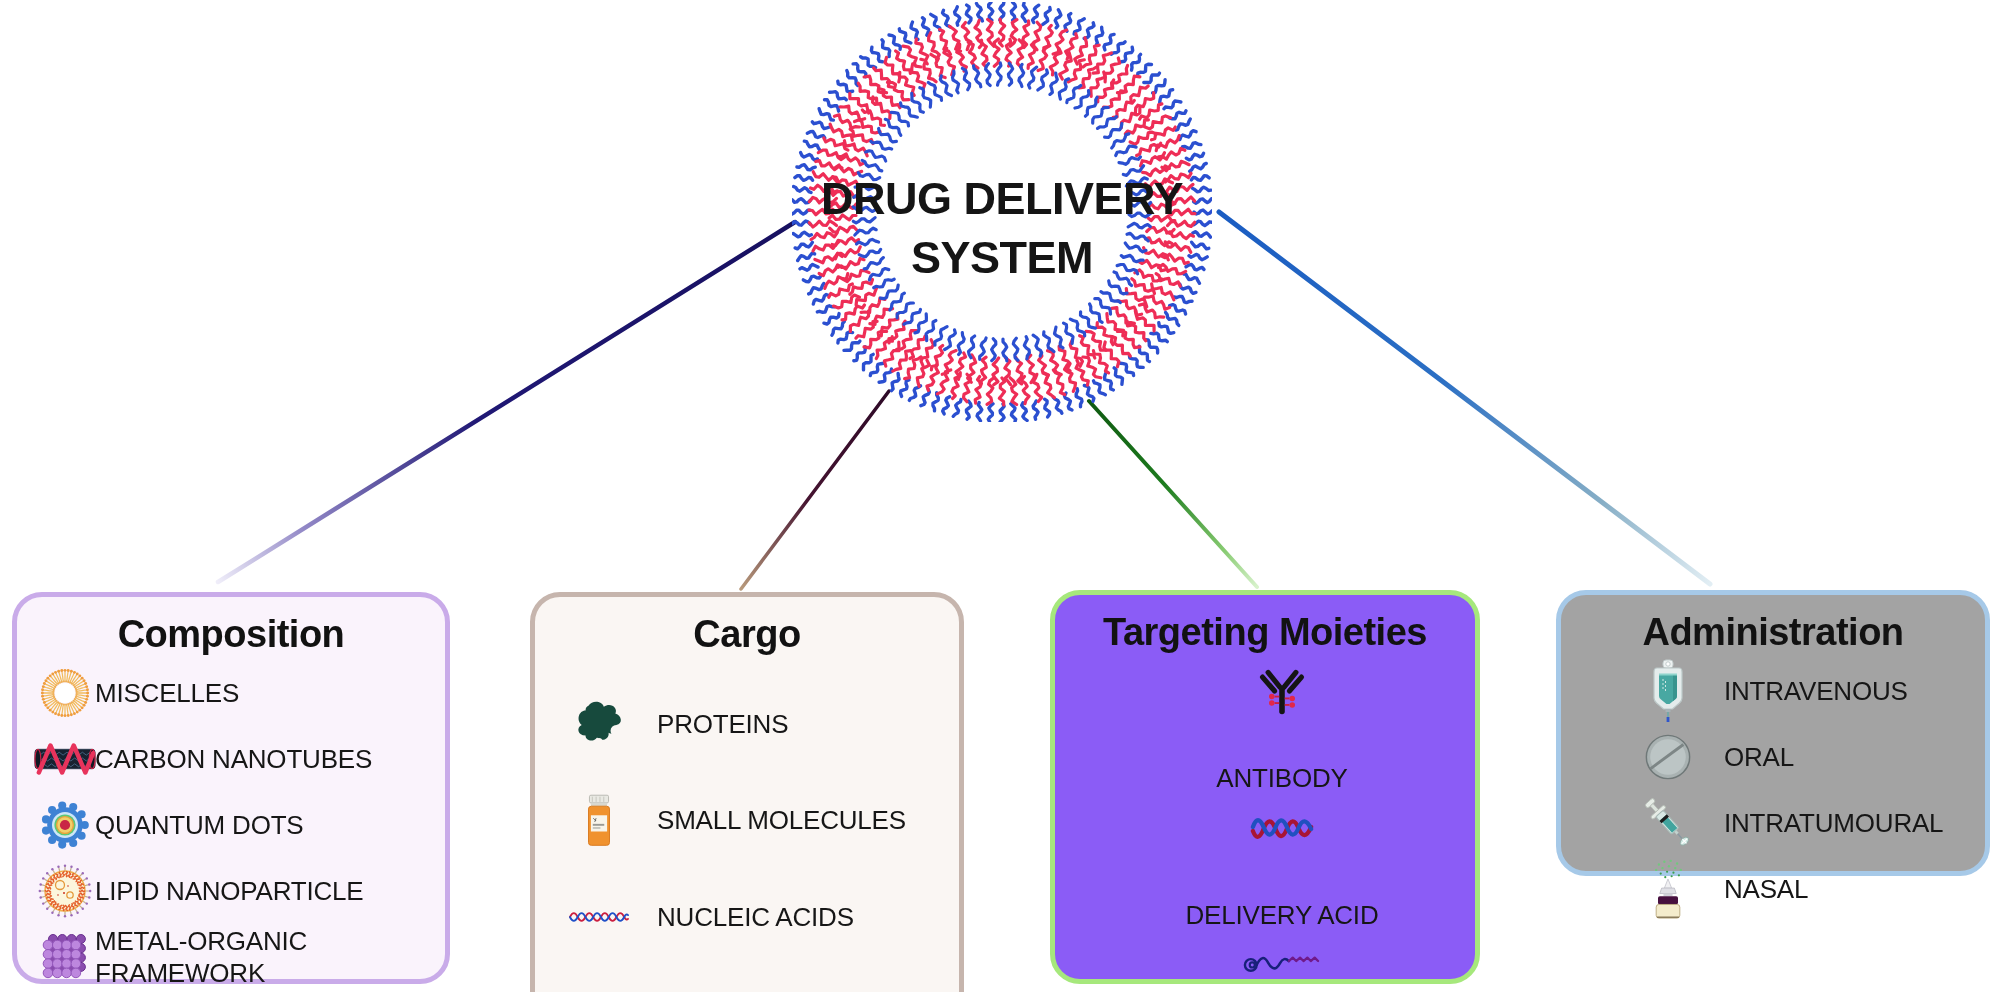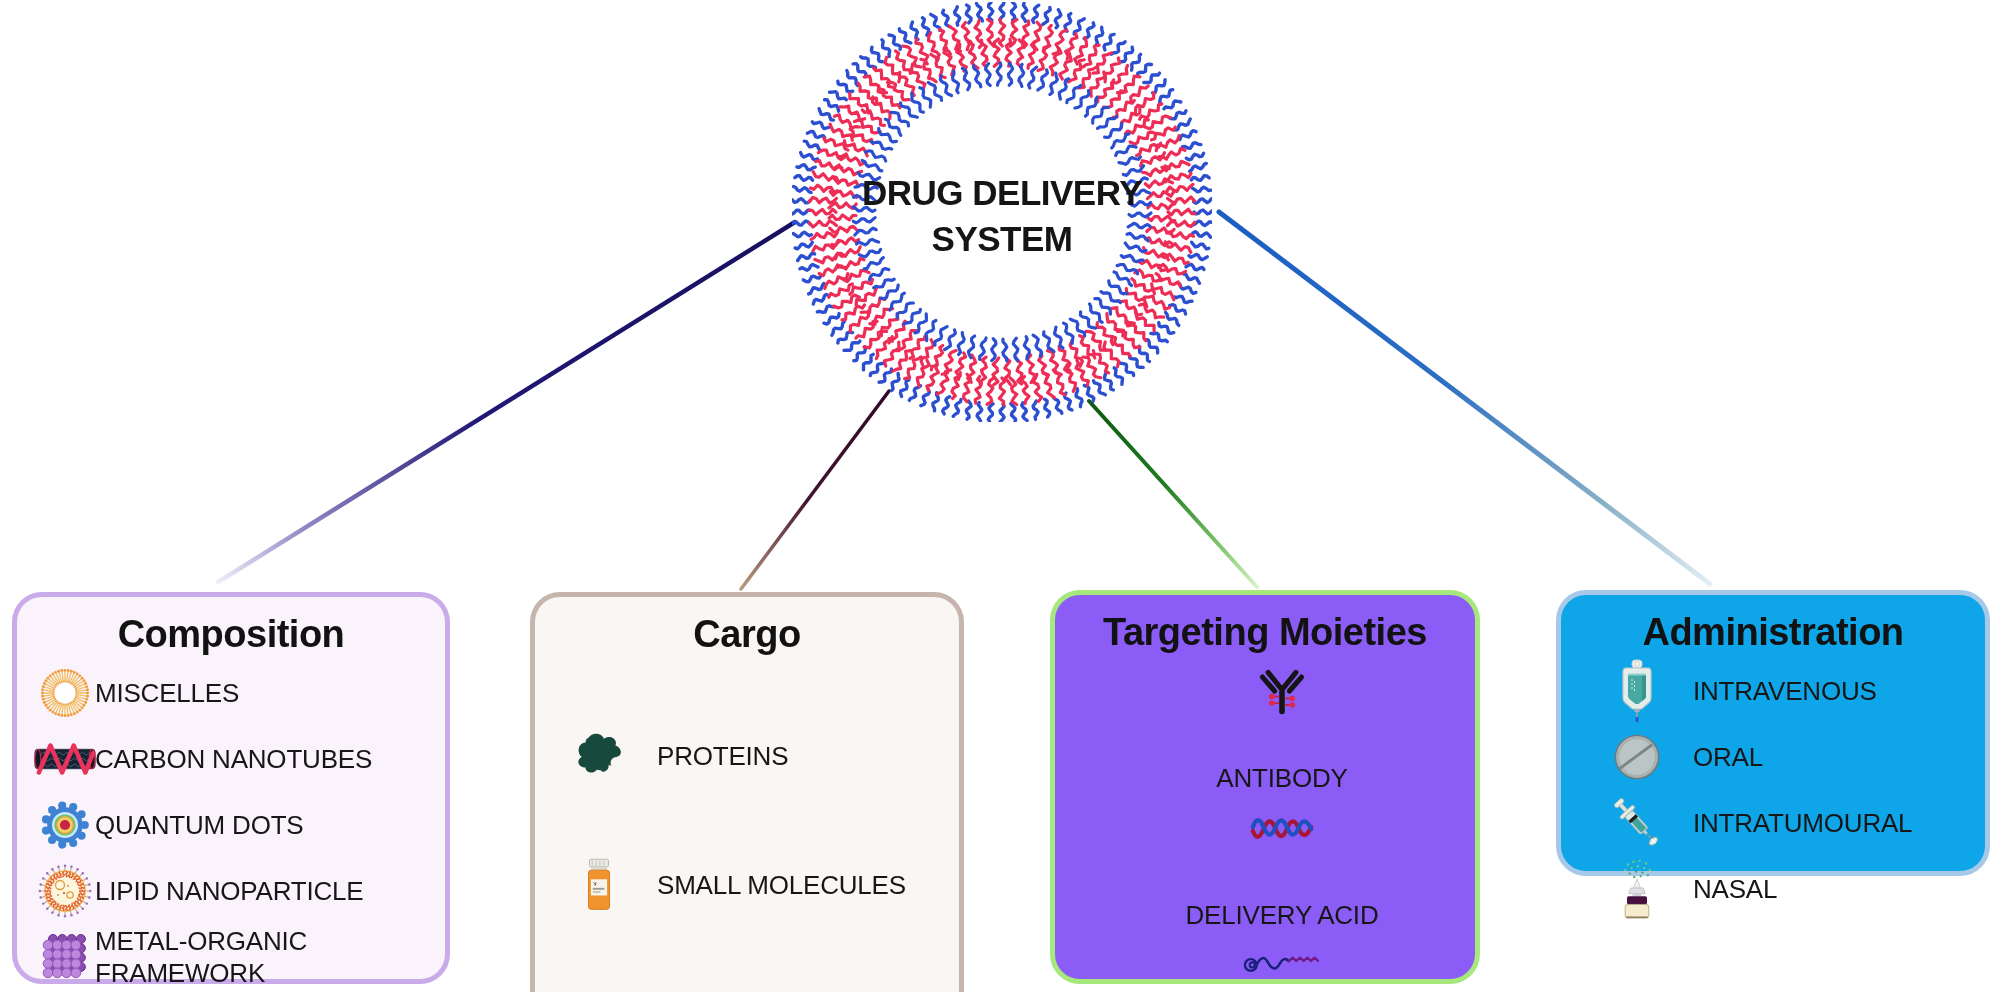--- a/index.html
+++ b/index.html
@@ -1,21 +1,21 @@
 <!DOCTYPE html>
 <html><head>
 <meta charset="utf-8">
 <style>
   html,body{margin:0;padding:0;background:#fff;}
   .stage{position:relative;width:2000px;height:992px;background:#ffffff;overflow:hidden;
          font-family:"Liberation Sans",sans-serif;}
   .connectors{position:absolute;left:0;top:0;z-index:0;}
   .micelle{position:absolute;left:792px;top:2px;width:420px;height:420px;z-index:1;}
   .center-label{position:absolute;left:0;right:0;top:168px;text-align:center;
-        font-weight:bold;font-size:35px;line-height:1.3;letter-spacing:-0.5px;color:#151515;}
+        font-weight:bold;font-size:45px;line-height:1.3;letter-spacing:-0.5px;color:#151515;}
   .panel{position:absolute;z-index:2;border:5px solid;border-radius:30px;
         display:flex;flex-direction:column;box-sizing:border-box;}
   .panel-title{margin:16px 8px 0;text-align:center;font-weight:bold;font-size:38px;
         letter-spacing:-0.5px;color:#121212;}
   .rows{flex:1;display:flex;flex-direction:column;justify-content:space-evenly;padding:4px 0 10px;}
   .row{display:flex;align-items:center;}
   .ic{width:60px;height:66px;flex:none;display:flex;align-items:center;justify-content:center;overflow:visible;}
   .ic svg{overflow:visible;}
   .label{font-size:26px;color:#161616;letter-spacing:-0.2px;line-height:1.25;}
 
@@ -23,22 +23,22 @@
   .box-composition .row{padding-left:18px;}
   .box-composition .wrap .label{max-width:238px;}
 
   .box-cargo{left:530px;top:592px;width:434px;height:480px;background:#faf6f3;border-color:#c6b5ad;}
   .box-cargo .rows{padding-bottom:86px;}
   .box-cargo .row{padding-left:34px;gap:28px;}
 
   .box-targeting{left:1050px;top:590px;width:430px;height:394px;background:#8b5cf6;border-color:#a6e87c;}
   .box-targeting .row{padding-left:34px;gap:38px;flex-direction:column;}
 
-  .box-administration{left:1556px;top:590px;width:434px;height:286px;background:#0ea5e9;border-color:#a6c9e8;}
-  .box-administration .row{padding-left:46px;gap:26px;}
+  .box-administration{left:1556px;top:590px;width:434px;height:286px;background:#a3a3a3;border-color:#a6c9e8;}
+  .box-administration .row{padding-left:46px;gap:26px;margin-left:31px;}
 </style>
 </head>
 <body>
 
 <div class="stage">
 
   <svg class="connectors" width="2000" height="992" viewBox="0 0 2000 992">
     <defs>
       <linearGradient id="gComp" gradientUnits="userSpaceOnUse" x1="795" y1="222" x2="218" y2="582">
         <stop offset="0" stop-color="#171060"></stop>
@@ -816,20 +816,29 @@
             <rect x="11" y="14.5" width="22" height="41" rx="3" fill="#f0922e" stroke="#d87a1e"></rect>
             <rect x="13.5" y="24" width="17" height="17" fill="#f8f4ea"></rect>
             <path d="M16,27 l3,3 m0,-3 l-1.5,4" stroke="#5a5a5a" stroke-width="0.9" fill="none"></path>
             <rect x="15.5" y="33" width="12" height="2" fill="#9a9a94"></rect>
             <rect x="15.5" y="36.5" width="8" height="1.6" fill="#b9b9b1"></rect>
           </svg>
         </span>
         <span class="label">SMALL MOLECULES</span>
       </div>
 
+      <div class="row">
+        <span class="ic">
+          <svg viewBox="0 0 64 22" width="62" height="22">
+            <path d="M2,11 Q6,3 10,11 Q14,19 18,11 Q22,3 26,11 Q30,19 34,11 Q38,3 42,11 Q46,19 50,11 Q54,3 58,11 Q60,15 62,13" fill="none" stroke="#cc2040" stroke-width="1.9" stroke-linecap="round"></path>
+            <path d="M2,11 Q6,19 10,11 Q14,3 18,11 Q22,19 26,11 Q30,3 34,11 Q38,19 42,11 Q46,3 50,11 Q54,19 58,11 Q60,7 62,9" fill="none" stroke="#2050c8" stroke-width="1.9" stroke-linecap="round"></path>
+          </svg>
+        </span>
+        <span class="label">NUCLEIC ACIDS</span>
+      </div>
 
     </div>
   </section>
 
   <section class="panel box-targeting">
     <h2 class="panel-title">Targeting Moieties</h2>
     <div class="rows">
 
       <div class="row">
         <span class="ic">

